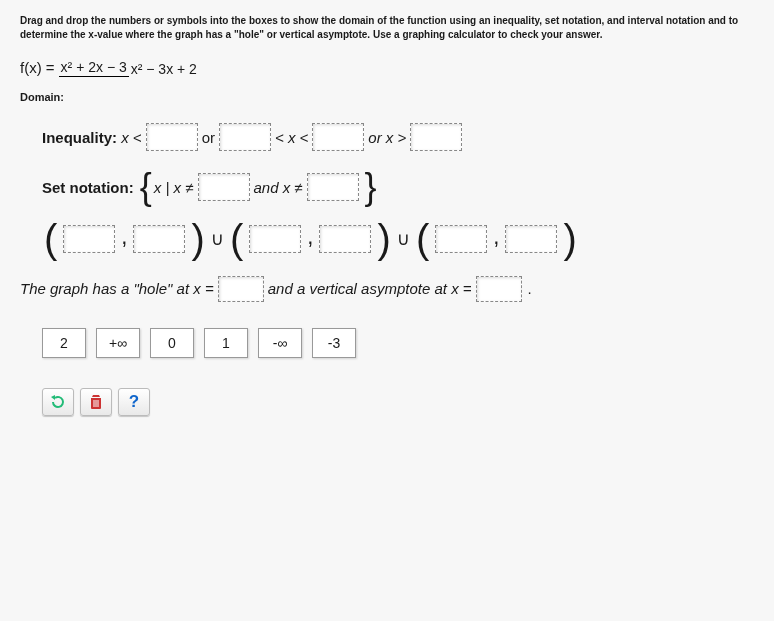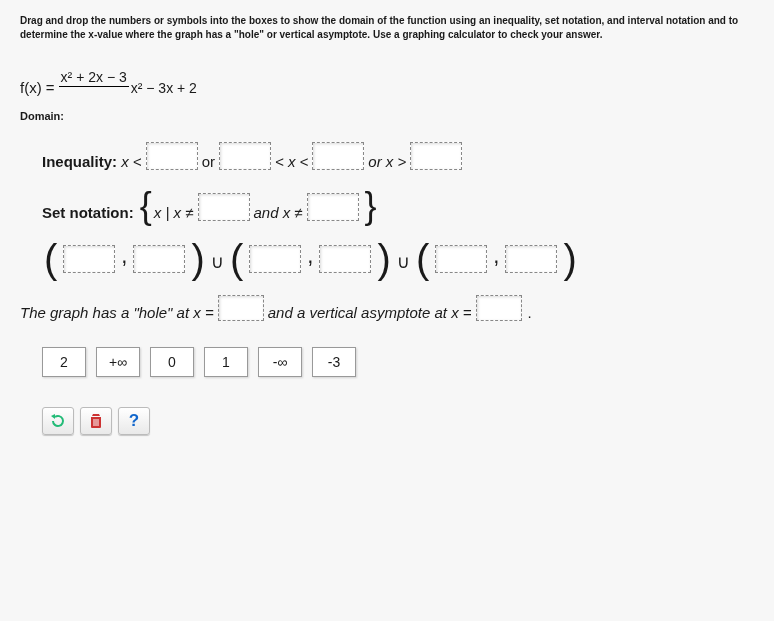--- a/index.html
+++ b/index.html
@@ -13,39 +13,39 @@
   .instructions {
     font-size: 10px;
     font-weight: bold;
     line-height: 1.35;
     margin-bottom: 18px;
   }
   .function-def {
     font-size: 15px;
     margin-bottom: 14px;
     display: flex;
-    align-items: flex-end;
+    align-items: flex-start;
   }
   .fraction {
     display: inline-flex;
     flex-direction: row;
     align-items: center;
     vertical-align: middle;
     margin-left: 4px;
   }
   .fraction .num { padding: 0 2px 1px; border-bottom: 1.5px solid #000; font-size: 14px; }
-  .fraction .den { padding: 1px 2px 0; font-size: 14px; margin-top: 20px; }
+  .fraction .den { padding: 1px 2px 0; font-size: 14px; }
   .domain-header {
     font-size: 11px;
     font-weight: bold;
     margin-bottom: 20px;
   }
   .row {
     display: flex;
-    align-items: flex-end;
+    align-items: center;
     margin-bottom: 22px;
     padding-left: 22px;
     font-size: 15px;
   }
   .label { font-weight: bold; }
   .italic { font-style: italic; }
   .dropbox {
     display: inline-block;
     width: 52px;
     height: 28px;

